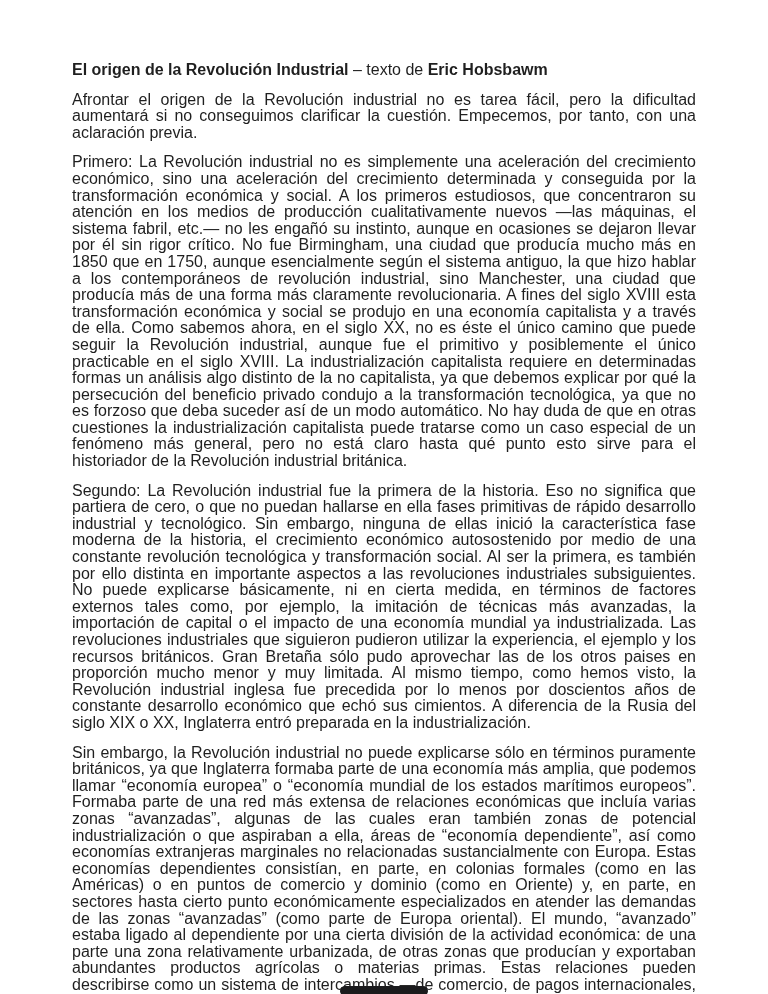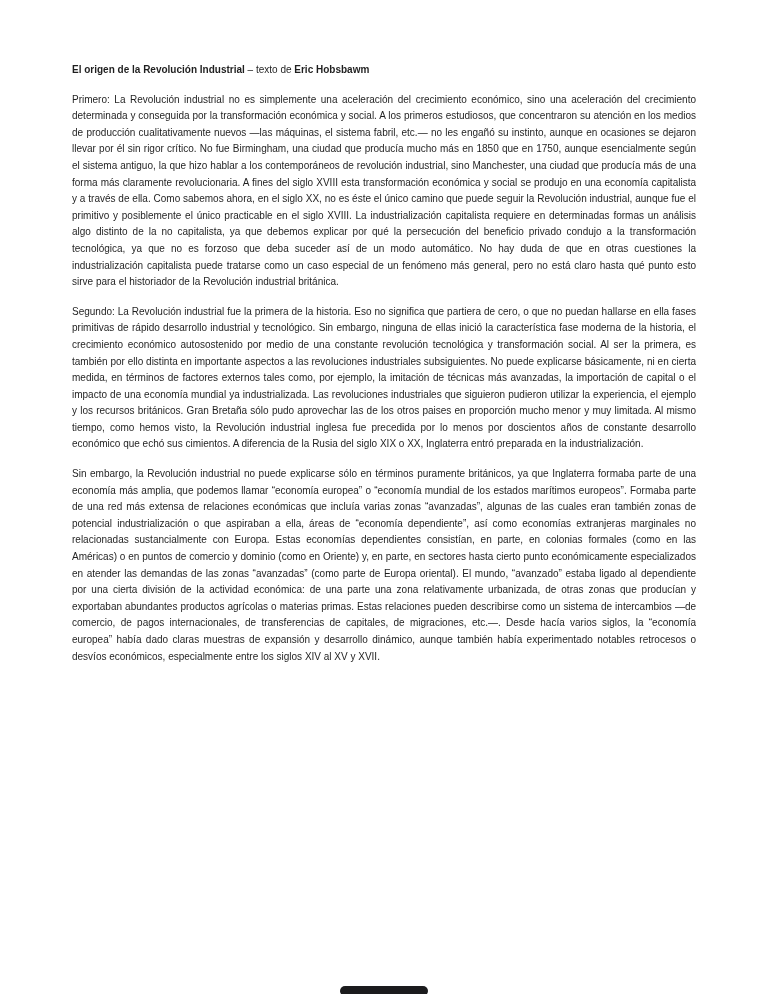--- a/index.html
+++ b/index.html
@@ -8,21 +8,21 @@
     height: 994px;
     background: #ffffff;
     overflow: hidden;
   }
   .page {
     position: relative;
     width: 768px;
     height: 994px;
     background: #ffffff;
     font-family: "Liberation Sans", sans-serif;
-    font-size: 10px;
+    font-size: 16px;
     line-height: 16.6px;
     color: #1f1f1f;
     padding: 62px 72px 0 72px;
   }
   .title-line, .subtitle-line {
     margin: 0 0 13px 0;
     text-align: left;
     white-space: pre-wrap;
   }
   .body-paragraph {
@@ -42,20 +42,21 @@
   }
 </style>
 </head>
 <body>
 
 <div class="page">
 
   <p class="title-line"><b>El origen de la Revolución Industrial</b><span> – texto de </span><b>Eric Hobsbawm</b></p>
 
 
+  <p class="body-paragraph">Afrontar el origen de la Revolución industrial no es tarea fácil, pero la dificultad aumentará si no conseguimos clarificar la cuestión. Empecemos, por tanto, con una aclaración previa.</p>
 
   <p class="body-paragraph">Primero: La Revolución industrial no es simplemente una aceleración del crecimiento económico, sino una aceleración del crecimiento determinada y conseguida por la transformación económica y social. A los primeros estudiosos, que concentraron su atención en los medios de producción cualitativamente nuevos —las máquinas, el sistema fabril, etc.— no les engañó su instinto, aunque en ocasiones se dejaron llevar por él sin rigor crítico. No fue Birmingham, una ciudad que producía mucho más en 1850 que en 1750, aunque esencialmente según el sistema antiguo, la que hizo hablar a los contemporáneos de revolución industrial, sino Manchester, una ciudad que producía más de una forma más claramente revolucionaria. A fines del siglo XVIII esta transformación económica y social se produjo en una economía capitalista y a través de ella. Como sabemos ahora, en el siglo XX, no es éste el único camino que puede seguir la Revolución industrial, aunque fue el primitivo y posiblemente el único practicable en el siglo XVIII. La industrialización capitalista requiere en determinadas formas un análisis algo distinto de la no capitalista, ya que debemos explicar por qué la persecución del beneficio privado condujo a la transformación tecnológica, ya que no es forzoso que deba suceder así de un modo automático. No hay duda de que en otras cuestiones la industrialización capitalista puede tratarse como un caso especial de un fenómeno más general, pero no está claro hasta qué punto esto sirve para el historiador de la Revolución industrial británica.</p>
 
   <p class="body-paragraph">Segundo: La Revolución industrial fue la primera de la historia. Eso no significa que partiera de cero, o que no puedan hallarse en ella fases primitivas de rápido desarrollo industrial y tecnológico. Sin embargo, ninguna de ellas inició la característica fase moderna de la historia, el crecimiento económico autosostenido por medio de una constante revolución tecnológica y transformación social. Al ser la primera, es también por ello distinta en importante aspectos a las revoluciones industriales subsiguientes. No puede explicarse básicamente, ni en cierta medida, en términos de factores externos tales como, por ejemplo, la imitación de técnicas más avanzadas, la importación de capital o el impacto de una economía mundial ya industrializada. Las revoluciones industriales que siguieron pudieron utilizar la experiencia, el ejemplo y los recursos británicos. Gran Bretaña sólo pudo aprovechar las de los otros paises en proporción mucho menor y muy limitada. Al mismo tiempo, como hemos visto, la Revolución industrial inglesa fue precedida por lo menos por doscientos años de constante desarrollo económico que echó sus cimientos. A diferencia de la Rusia del siglo XIX o XX, Inglaterra entró preparada en la industrialización.</p>
 
   <p class="body-paragraph">Sin embargo, la Revolución industrial no puede explicarse sólo en términos puramente británicos, ya que Inglaterra formaba parte de una economía más amplia, que podemos llamar “economía europea” o “economía mundial de los estados marítimos europeos”. Formaba parte de una red más extensa de relaciones económicas que incluía varias zonas “avanzadas”, algunas de las cuales eran también zonas de potencial industrialización o que aspiraban a ella, áreas de “economía dependiente”, así como economías extranjeras marginales no relacionadas sustancialmente con Europa. Estas economías dependientes consistían, en parte, en colonias formales (como en las Américas) o en puntos de comercio y dominio (como en Oriente) y, en parte, en sectores hasta cierto punto económicamente especializados en atender las demandas de las zonas “avanzadas” (como parte de Europa oriental). El mundo, “avanzado” estaba ligado al dependiente por una cierta división de la actividad económica: de una parte una zona relativamente urbanizada, de otras zonas que producían y exportaban abundantes productos agrícolas o materias primas. Estas relaciones pueden describirse como un sistema de intercambios —de comercio, de pagos internacionales, de transferencias de capitales, de migraciones, etc.—. Desde hacía varios siglos, la “economía europea” había dado claras muestras de expansión y desarrollo dinámico, aunque también había experimentado notables retrocesos o desvíos económicos, especialmente entre los siglos XIV al XV y XVII.</p>
 
   <div class="bottom-handle"></div>
 
 </div>

